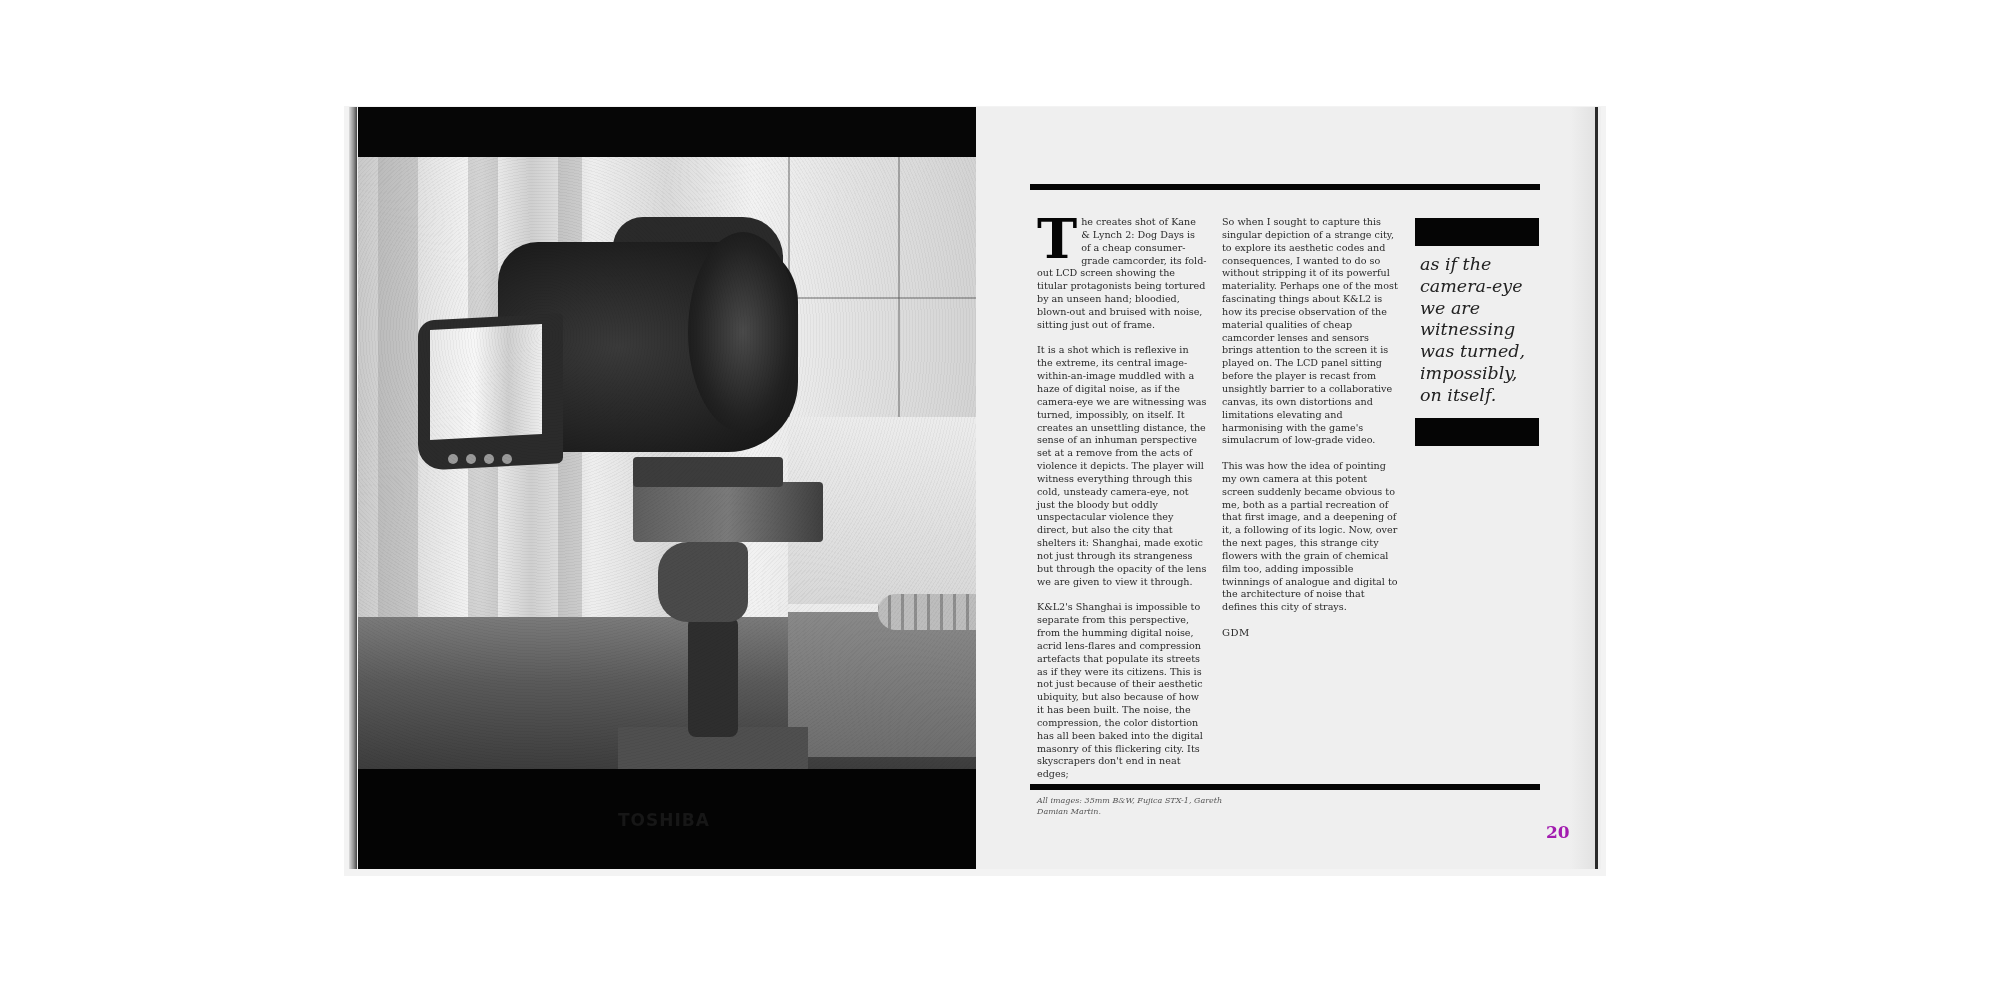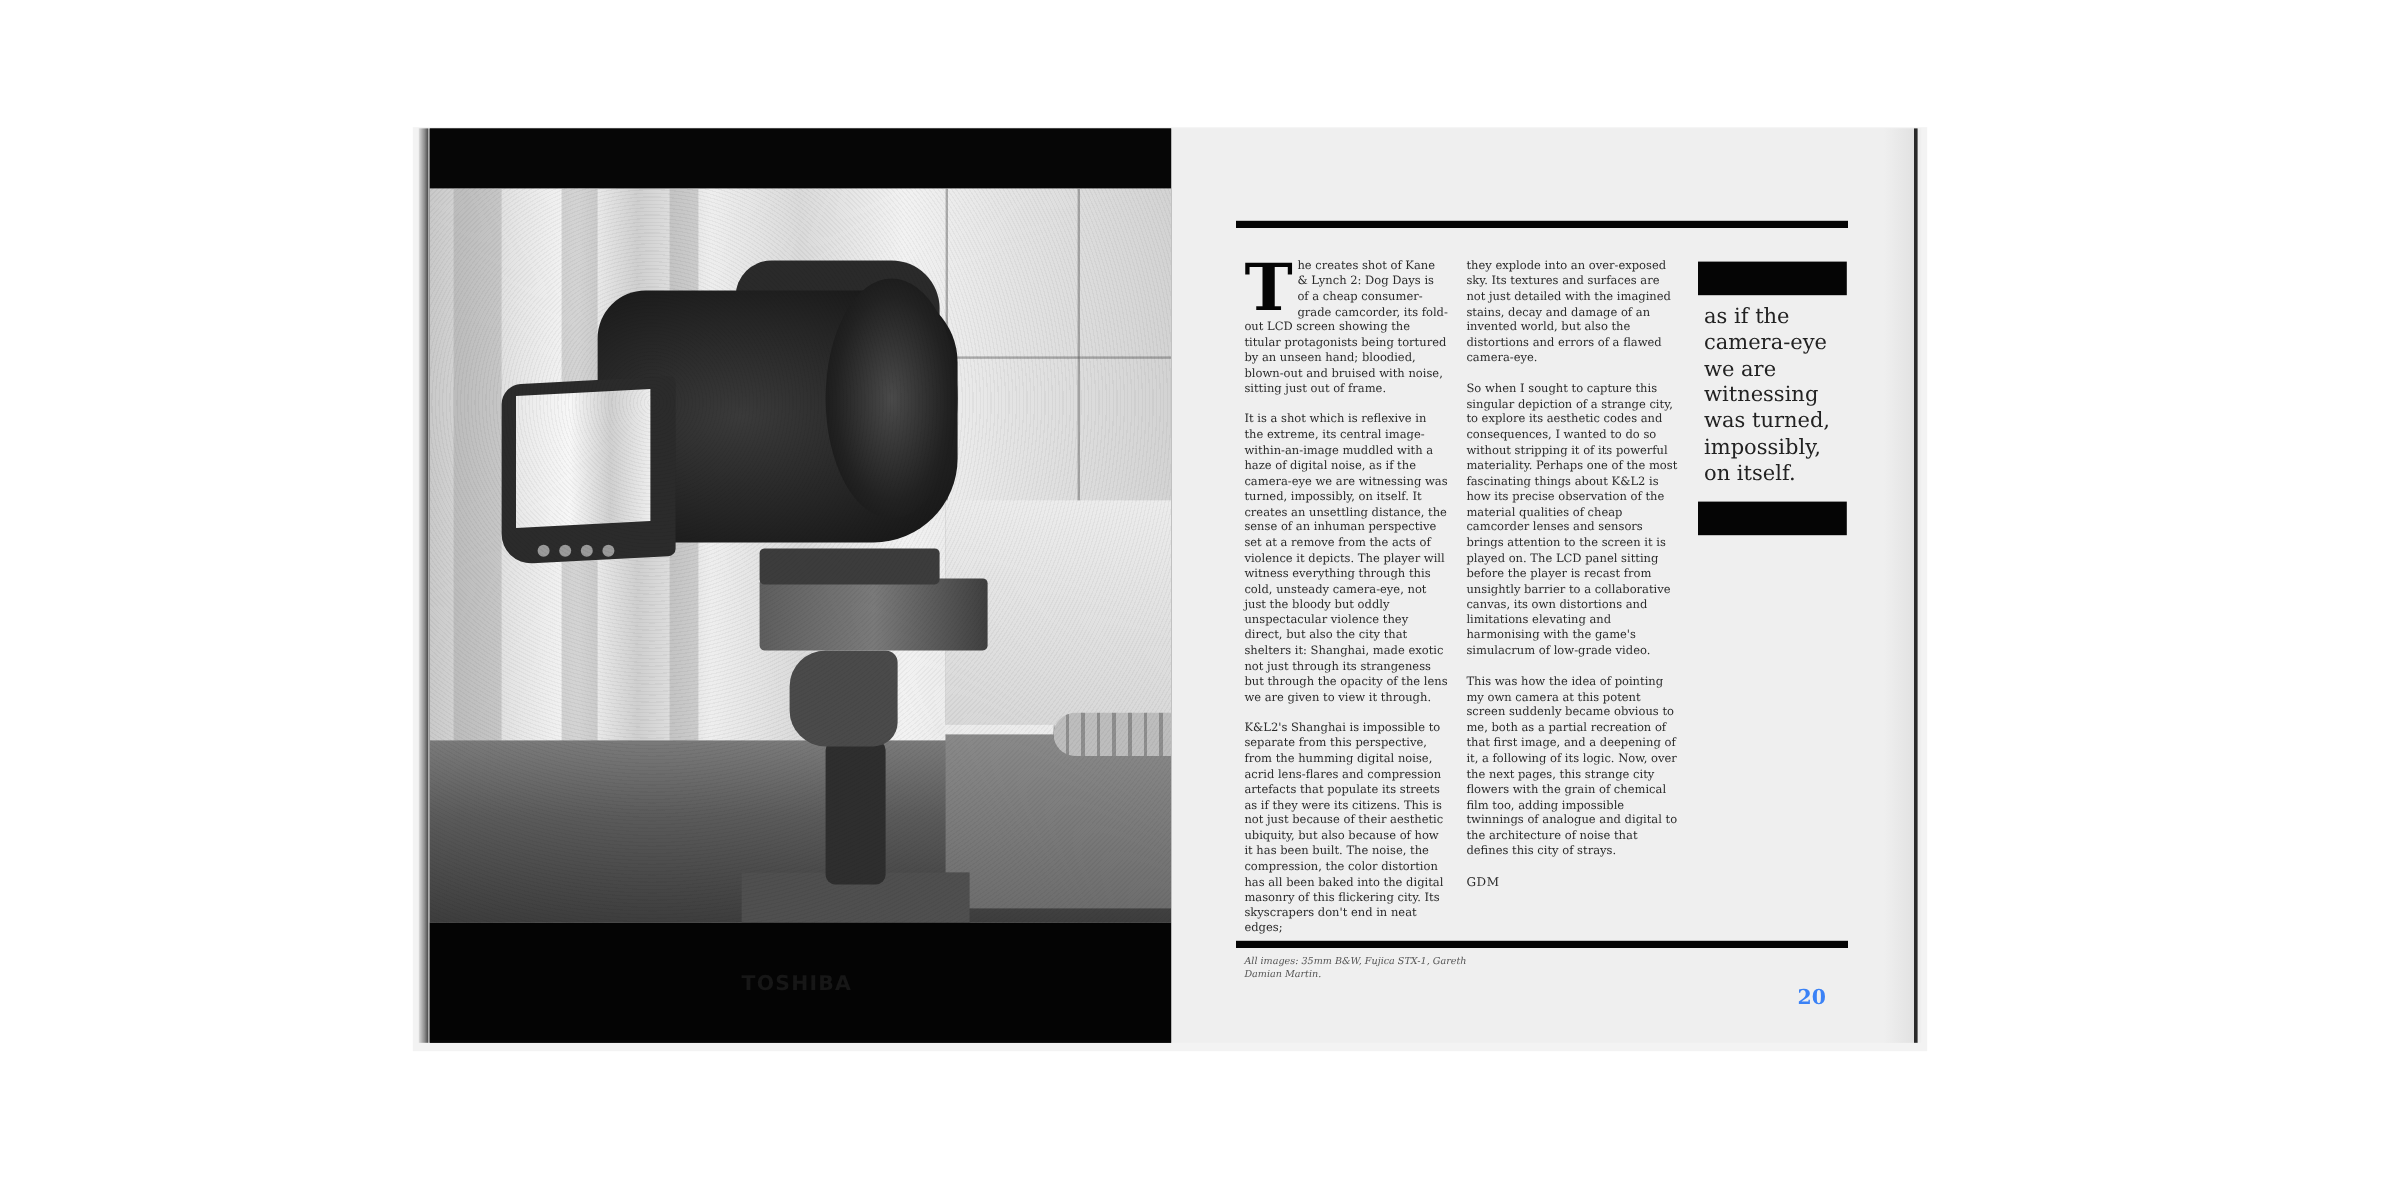--- a/index.html
+++ b/index.html
@@ -43,24 +43,24 @@
   .col { position:absolute; font-size:9.6px; line-height:12.85px; color:#2a2a2a; }
   .col p { margin:0 0 12.85px 0; }
   .col1 { left:1037px; top:216px; width:170px; }
   .col2 { left:1222px; top:216px; width:178px; }
   .dropcap { float:left; font-family:"DejaVu Serif",serif; font-weight:bold; font-size:54px; line-height:44px; margin:1px 4px 0 0; color:#050505; }
   .ital { }
   .sig { font-size:10px; letter-spacing:0.5px; }
 
   .pq-bar-top { position:absolute; left:1415px; top:218px; width:124px; height:28px; background:#050505; }
   .pq-bar-bottom { position:absolute; left:1415px; top:418px; width:124px; height:28px; background:#050505; }
-  .pullquote { position:absolute; left:1420px; top:254px; width:124px; font-size:17.5px; line-height:21.8px; color:#222; }
+  .pullquote { position:absolute; left:1420px; top:254px; width:124px; font-style:italic; font-size:17.5px; line-height:21.8px; color:#222; }
 
   .caption { position:absolute; left:1037px; top:796px; width:190px; font-style:italic; font-size:8px; line-height:10.5px; color:#555; }
-  .page-num { position:absolute; left:1498px; top:822px; font-weight:bold; font-size:17px; color:#3b82f6; }
+  .page-num { position:absolute; left:1546px; top:822px; font-weight:bold; font-size:17px; color:#a21caf; }
 </style>
 </head>
 <body>
 
 <div class="spread-shadow"></div>
 <div class="spread"></div>
 <div class="right-page-shade"></div>
 <div class="left-edge"></div>
 <div class="right-edge"></div>
 
@@ -103,21 +103,20 @@
   <p>
     <span class="dropcap">T</span><span>he creates shot of </span><span class="ital">Kane &amp; Lynch 2: Dog Days</span><span> is of a cheap consumer-grade camcorder, its fold-out LCD screen showing the titular protagonists being tortured by an unseen hand; bloodied, blown-out and bruised with noise, sitting just out of frame.</span>
   </p>
   <p>It is a shot which is reflexive in the extreme, its central image-within-an-image muddled with a haze of digital noise, as if the camera-eye we are witnessing was turned, impossibly, on itself. It creates an unsettling distance, the sense of an inhuman perspective set at a remove from the acts of violence it depicts. The player will witness everything through this cold, unsteady camera-eye, not just the bloody but oddly unspectacular violence they direct, but also the city that shelters it: Shanghai, made exotic not just through its strangeness but through the opacity of the lens we are given to view it through.</p>
   <p>
     <span class="ital">K&amp;L2's</span><span> Shanghai is impossible to separate from this perspective, from the humming digital noise, acrid lens-flares and compression artefacts that populate its streets as if they were its citizens. This is not just because of their aesthetic ubiquity, but also because of how it has been built. The noise, the compression, the color distortion has all been baked into the digital masonry of this flickering city. Its skyscrapers don't end in neat edges;</span>
   </p>
 </div>
 
 <div class="col col2">
-  <p>they explode into an over-exposed sky. Its textures and surfaces are not just detailed with the imagined stains, decay and damage of an invented world, but also the distortions and errors of a flawed camera-eye.</p>
   <p>
     <span>So when I sought to capture this singular depiction of a strange city, to explore its aesthetic codes and consequences, I wanted to do so without stripping it of its powerful materiality. Perhaps one of the most fascinating things about </span><span class="ital">K&amp;L2</span><span> is how its precise observation of the material qualities of cheap camcorder lenses and sensors brings attention to the screen it is played on. The LCD panel sitting before the player is recast from unsightly barrier to a collaborative canvas, its own distortions and limitations elevating and harmonising with the game's simulacrum of low-grade video.</span>
   </p>
   <p>This was how the idea of pointing my own camera at this potent screen suddenly became obvious to me, both as a partial recreation of that first image, and a deepening of it, a following of its logic. Now, over the next pages, this strange city flowers with the grain of chemical film too, adding impossible twinnings of analogue and digital to the architecture of noise that defines this city of strays.</p>
   <p class="sig">GDM</p>
 </div>
 
 <div class="pq-bar-top"></div>
 <div class="pullquote">as if the camera-eye we are witnessing was turned, impossibly, on itself.</div>
 <div class="pq-bar-bottom"></div>

